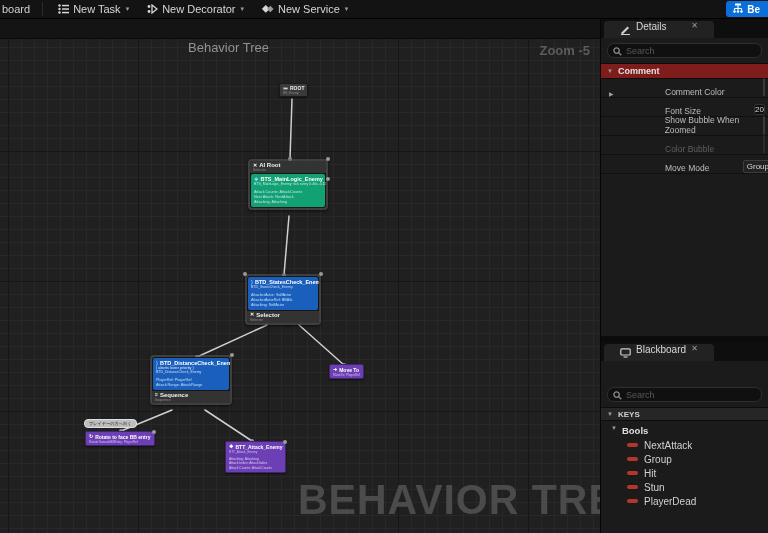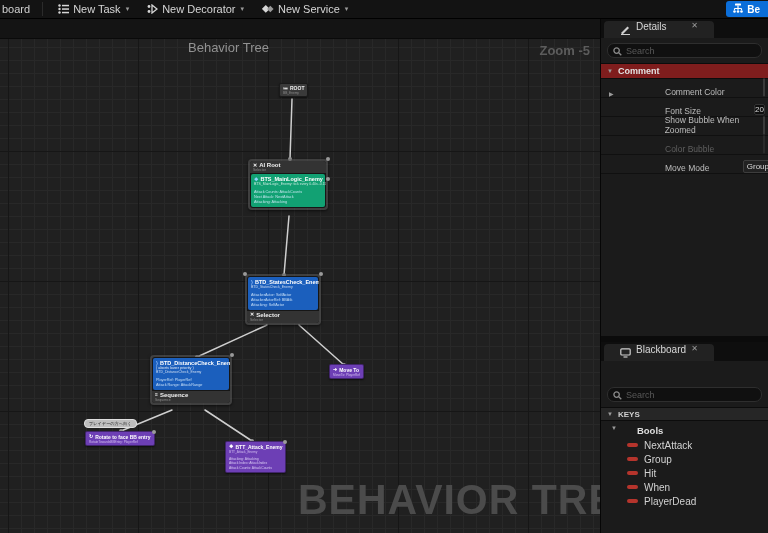--- a/index.html
+++ b/index.html
@@ -105,21 +105,21 @@
   .prow.dim .chk { border-color:#2a2a2a; }
   .selbox { width:42px; height:13px; background:#222; border:1px solid #3d3d3d; border-radius:2px;
     color:#d8d8d8; font-size:8px; padding:1px 3px; white-space:nowrap; overflow:hidden;
     margin-right:-8px; }
   .details-body-space { height:162px; }
   .splitter { height:6px; background:#0b0b0b; }
   .bb-gap { height:21px; }
   .keys-header { background:#262626; border-top:1px solid #0c0c0c; border-bottom:1px solid #0c0c0c;
     height:14px; display:flex; align-items:center; gap:5px; padding:0 6px;
     color:#cfcfcf; font-size:8px; font-weight:bold; }
-  .bool-group { display:flex; align-items:flex-start; gap:20px; padding:4px 20px 2px 10px;
+  .bool-group { display:flex; align-items:flex-start; gap:5px; padding:4px 20px 2px 10px;
     color:#dedede; font-size:9.5px; font-weight:bold; }
   .bb-entry { display:flex; align-items:center; gap:6px; padding:2px 6px 2px 26px; height:14px; }
   .bb-entry .dash { width:11px; height:3.5px; border-radius:2px; background:#b5342c; }
   .bb-entry .ename { color:#d2d2d2; font-size:10px; }
 </style>
 </head>
 <body>
 
 <div class="app">
 
@@ -430,20 +430,20 @@
     <div class="bb-entry">
       <span class="dash"></span>
       <span class="ename">Group</span>
     </div>
     <div class="bb-entry">
       <span class="dash"></span>
       <span class="ename">Hit</span>
     </div>
     <div class="bb-entry">
       <span class="dash"></span>
-      <span class="ename">When</span>
+      <span class="ename">Stun</span>
     </div>
     <div class="bb-entry">
       <span class="dash"></span>
       <span class="ename">PlayerDead</span>
     </div>
   </div>
 </div>
 
 </body></html>

